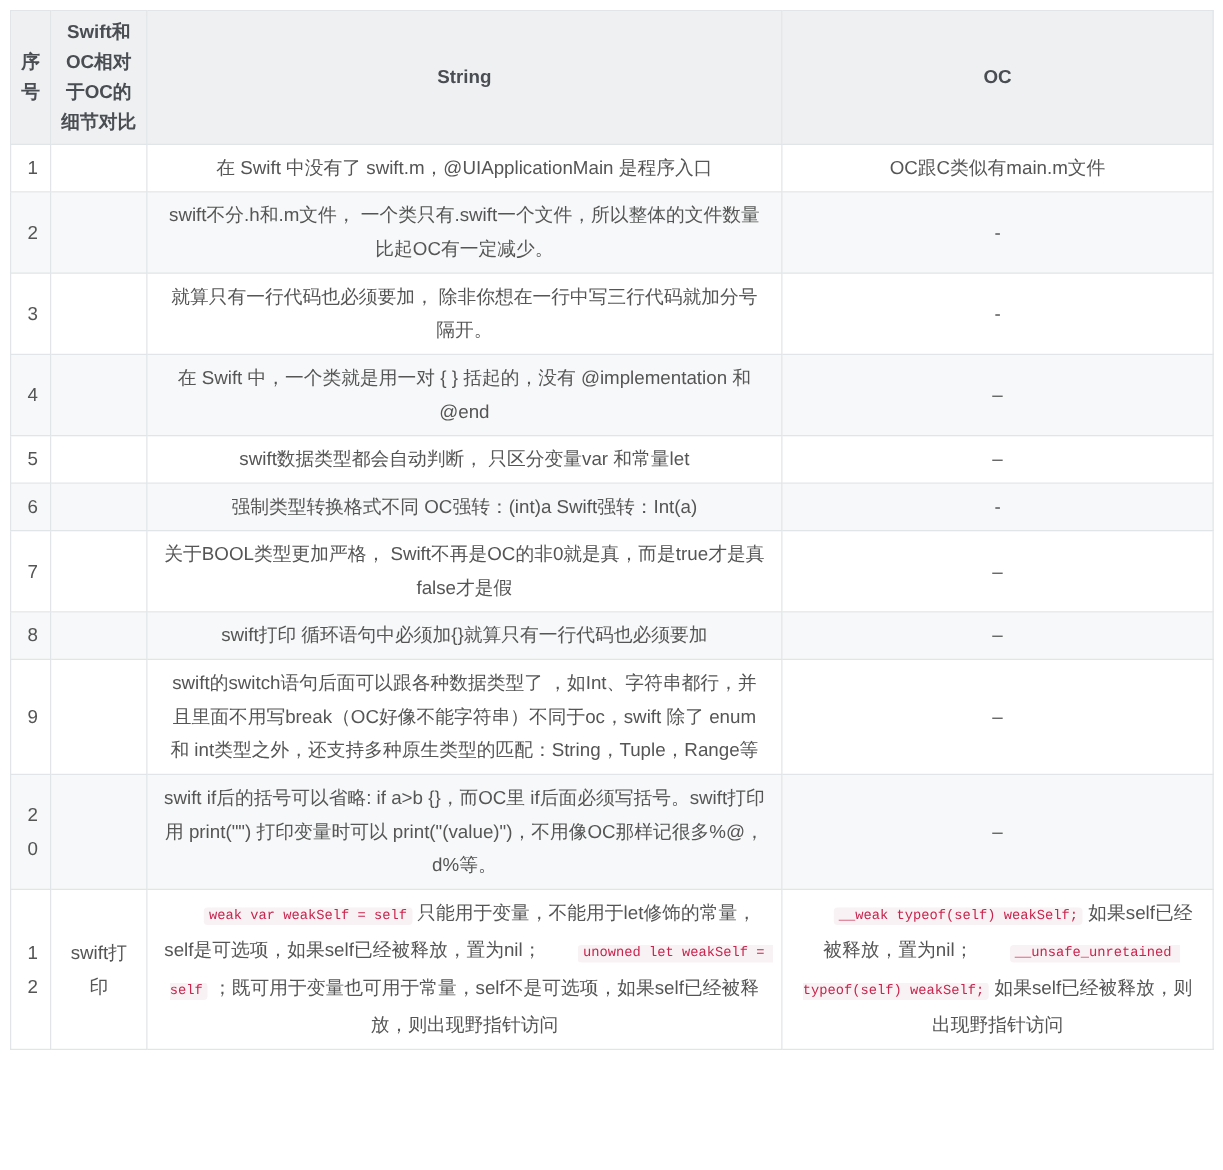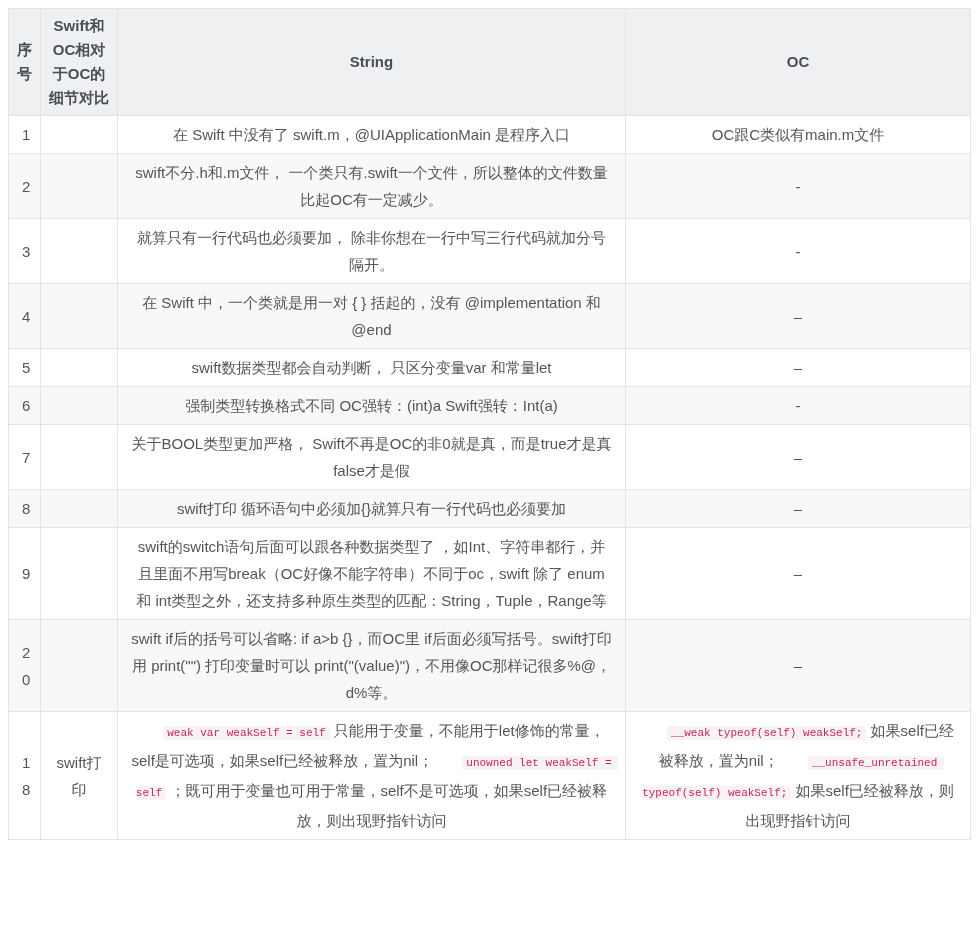--- a/index.html
+++ b/index.html
@@ -138,21 +138,21 @@
           <td class="c-swift"><span class="txt">swift的switch语句后面可以跟各种数据类型了 ，如Int、字符串都行，并且里面不用写break（OC好像不能字符串）不同于oc，swift 除了 enum 和 int类型之外，还支持多种原生类型的匹配：String，Tuple，Range等</span></td>
           <td class="c-oc"><span class="txt">–</span></td>
         </tr>
         <tr>
           <td class="c-num"><span class="txt">20</span></td>
           <td class="c-topic"></td>
           <td class="c-swift"><span class="txt">swift if后的括号可以省略: if a&gt;b {}，而OC里 if后面必须写括号。swift打印 用 print("") 打印变量时可以 print("(value)")，不用像OC那样记很多%@，d%等。</span></td>
           <td class="c-oc"><span class="txt">–</span></td>
         </tr>
         <tr>
-          <td class="c-num"><span class="txt">18</span></td>
+          <td class="c-num"><span class="txt">12</span></td>
           <td class="c-topic"><span class="txt">swift打印</span></td>
           <td class="c-swift"><span class="code">weak var weakSelf = self</span><span class="txt"> 只能用于变量，不能用于let修饰的常量，self是可选项，如果self已经被释放，置为nil； </span><span class="code">unowned let weakSelf = self</span><span class="txt"> ；既可用于变量也可用于常量，self不是可选项，如果self已经被释放，则出现野指针访问</span></td>
           <td class="c-oc"><span class="code">__weak typeof(self) weakSelf;</span><span class="txt"> 如果self已经被释放，置为nil； </span><span class="code">__unsafe_unretained typeof(self) weakSelf;</span><span class="txt"> 如果self已经被释放，则出现野指针访问</span></td>
         </tr>
       </tbody>
   </table>
   <div class="watermark">知乎 @元气橙子</div>
 </div>
 
 </body></html>

